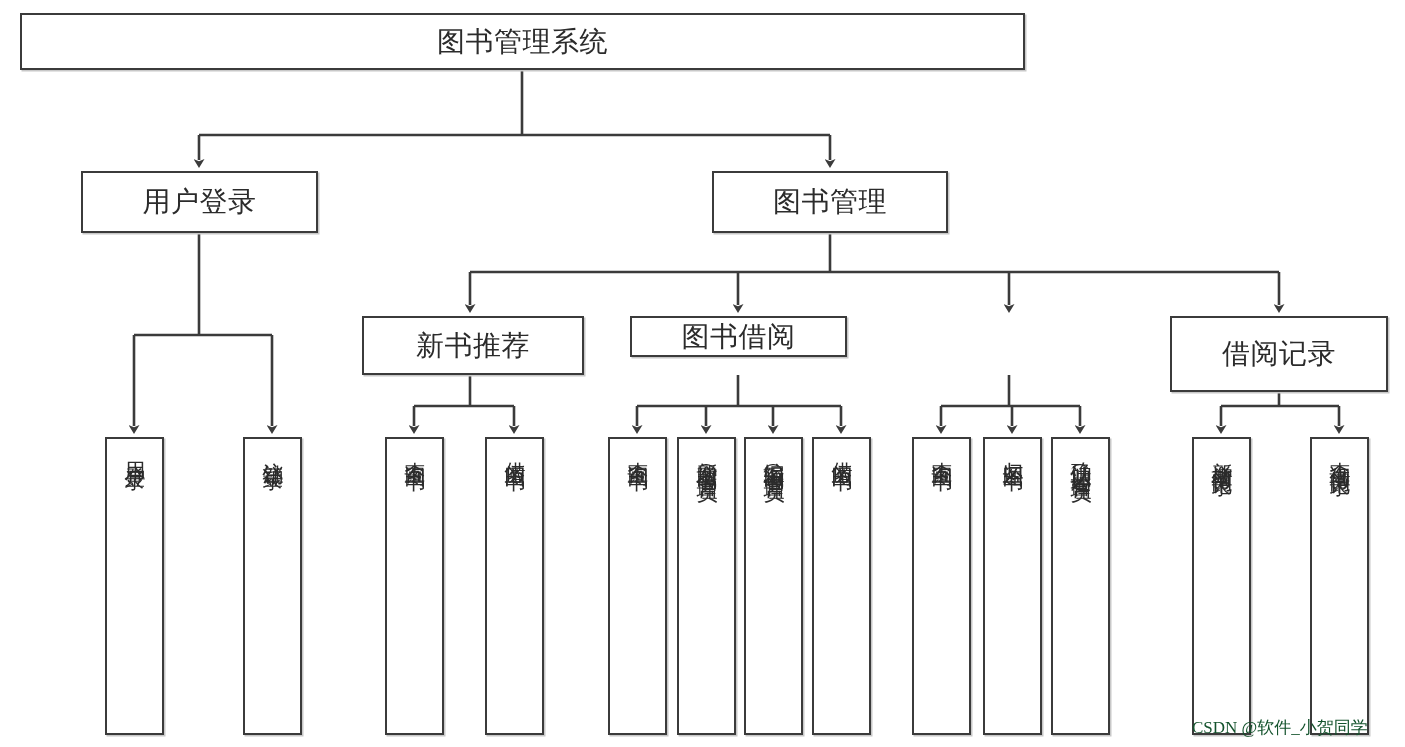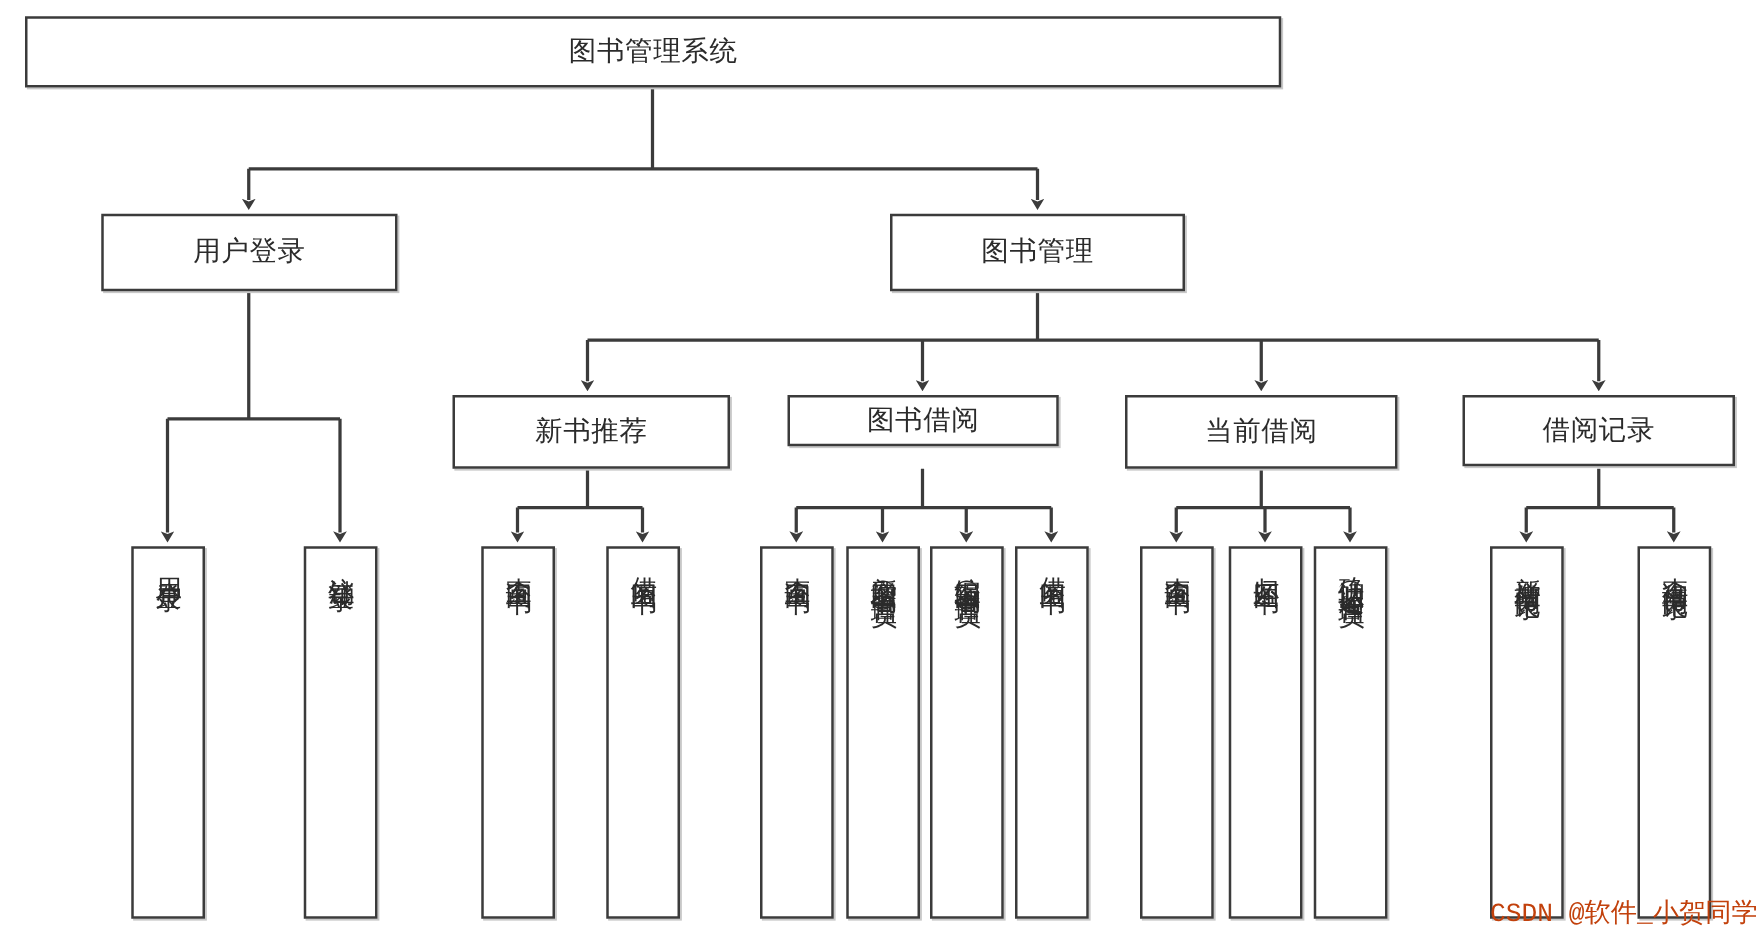--- a/index.html
+++ b/index.html
@@ -35,39 +35,39 @@
     color: #2b2b2b;
   }
   .node .label {
     display: block;
     text-align: center;
     line-height: 1.14;
     letter-spacing: 0.5px;
   }
   .node.horiz .label {
     writing-mode: horizontal-tb;
-    font-size: 22px;
+    font-size: 28px;
   }
   .node.vert {
     align-items: flex-start;
     padding-top: 6px;
   }
   .node.vert .label {
     writing-mode: vertical-rl;
     text-orientation: upright;
     font-size: 21px;
     letter-spacing: 3px;
     line-height: 1;
   }
   .watermark {
     position: absolute;
-    color: #c2410c;
-    font-size: 21px;
+    color: #14532d;
+    font-size: 17px;
     white-space: nowrap;
-    font-family: Liberation Mono, monospace;
+    font-family: Liberation Serif, serif;
   }
 </style>
 </head>
 <body>
 
 <div id="canvas">
 
   <svg id="wires" viewBox="0 0 1405 747">
     <defs>
       <marker id="arrow" markerWidth="9" markerHeight="11" refX="1" refY="5.5" orient="auto" markerUnits="userSpaceOnUse">
@@ -128,24 +128,21 @@
   <div class="node horiz" style="left:712px; top:171px; width:236px; height:62px;">
     <span class="label">图书管理</span>
   </div>
 
   <div class="node horiz" style="left:362px; top:316px; width:222px; height:59px;">
     <span class="label">新书推荐</span>
   </div>
   <div class="node horiz" style="left:630px; top:316px; width:217px; height:41px;">
     <span class="label">图书借阅</span>
   </div>
-  <div class="node horiz" style="left:900px; top:316px; width:218px; height:59px;">
-    <span class="label">当前借阅</span>
-  </div>
-  <div class="node horiz" style="left:1170px; top:316px; width:218px; height:57px;">
+  <div class="node horiz" style="left:1170px; top:316px; width:218px; height:76px;">
     <span class="label">借阅记录</span>
   </div>
 
   <div class="node vert" style="left:105px; top:437px; width:59px; height:298px;">
     <span class="label">用户登录</span>
   </div>
   <div class="node vert" style="left:243px; top:437px; width:59px; height:298px;">
     <span class="label">注销登录</span>
   </div>
   <div class="node vert" style="left:385px; top:437px; width:59px; height:298px;">

